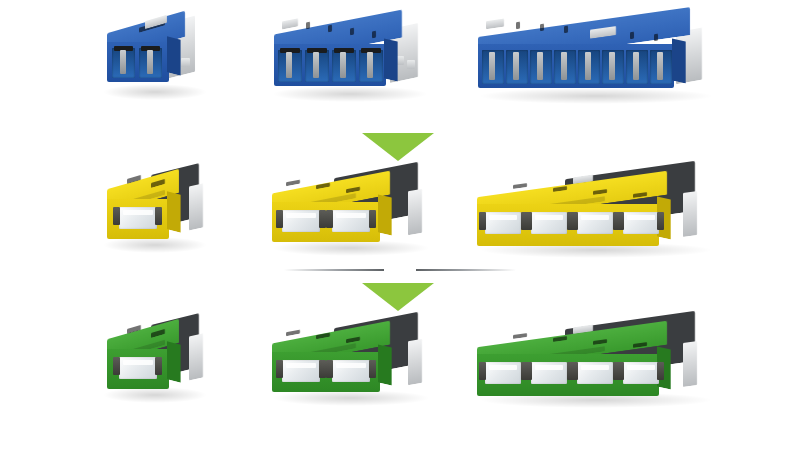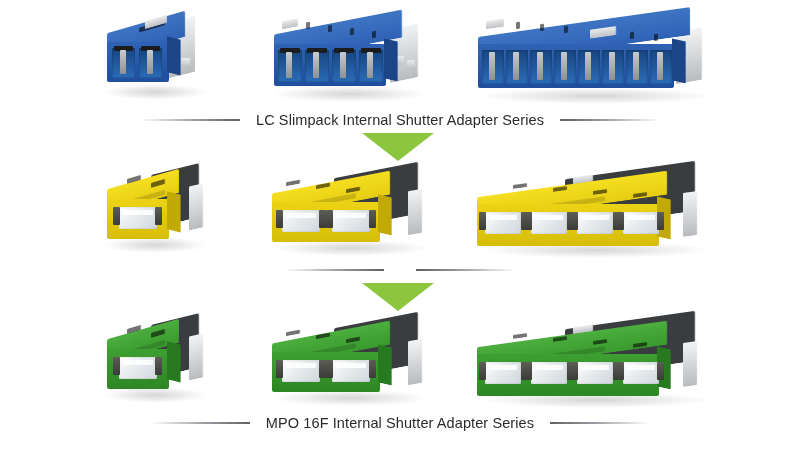--- a/index.html
+++ b/index.html
@@ -284,25 +284,20 @@
         <div class="lc-clip" style="left:67px;top:46px;width:6px;height:28px;"></div>
         <div class="lc-clip" style="left:91px;top:46px;width:6px;height:28px;"></div>
         <div class="lc-clip" style="left:115px;top:46px;width:6px;height:28px;"></div>
         <div class="lc-clip" style="left:139px;top:46px;width:6px;height:28px;"></div>
         <div class="lc-clip" style="left:163px;top:46px;width:6px;height:28px;"></div>
         <div class="lc-clip" style="left:187px;top:46px;width:6px;height:28px;"></div>
       </div>
     </div>
   </div>
 
-  <div class="caption-band band-1">
-    <div class="rule rule-left"></div>
-    <div class="caption-text">LC Slimpack Internal Shutter Adapter Series</div>
-    <div class="rule rule-right"></div>
-  </div>
 
   <div class="arrow arrow-1"></div>
 
   <div class="product-row row-2">
 
     <div class="product-slot slot-a">
       <div class="adapter yellow" style="width:116px;height:86px;">
         <div class="shadow" style="left:6px;top:74px;width:104px;height:16px;"></div>
         <div class="rear-shell" style="left:54px;top:6px;width:48px;height:54px;transform:skewY(-14deg);"></div>
         <div class="flange" style="left:92px;top:22px;width:14px;height:44px;transform:skewY(-12deg);"></div>
@@ -453,19 +448,14 @@
         <div class="latch" style="left:56px;top:54px;width:7px;height:18px;"></div>
         <div class="latch" style="left:98px;top:54px;width:7px;height:18px;"></div>
         <div class="latch" style="left:102px;top:54px;width:7px;height:18px;"></div>
         <div class="latch" style="left:144px;top:54px;width:7px;height:18px;"></div>
         <div class="latch" style="left:148px;top:54px;width:7px;height:18px;"></div>
         <div class="latch" style="left:188px;top:54px;width:7px;height:18px;"></div>
       </div>
     </div>
   </div>
 
-  <div class="caption-band band-3">
-    <div class="rule rule-left"></div>
-    <div class="caption-text">MPO 16F Internal Shutter Adapter Series</div>
-    <div class="rule rule-right"></div>
-  </div>
 
 </div>
 
 </body></html>

